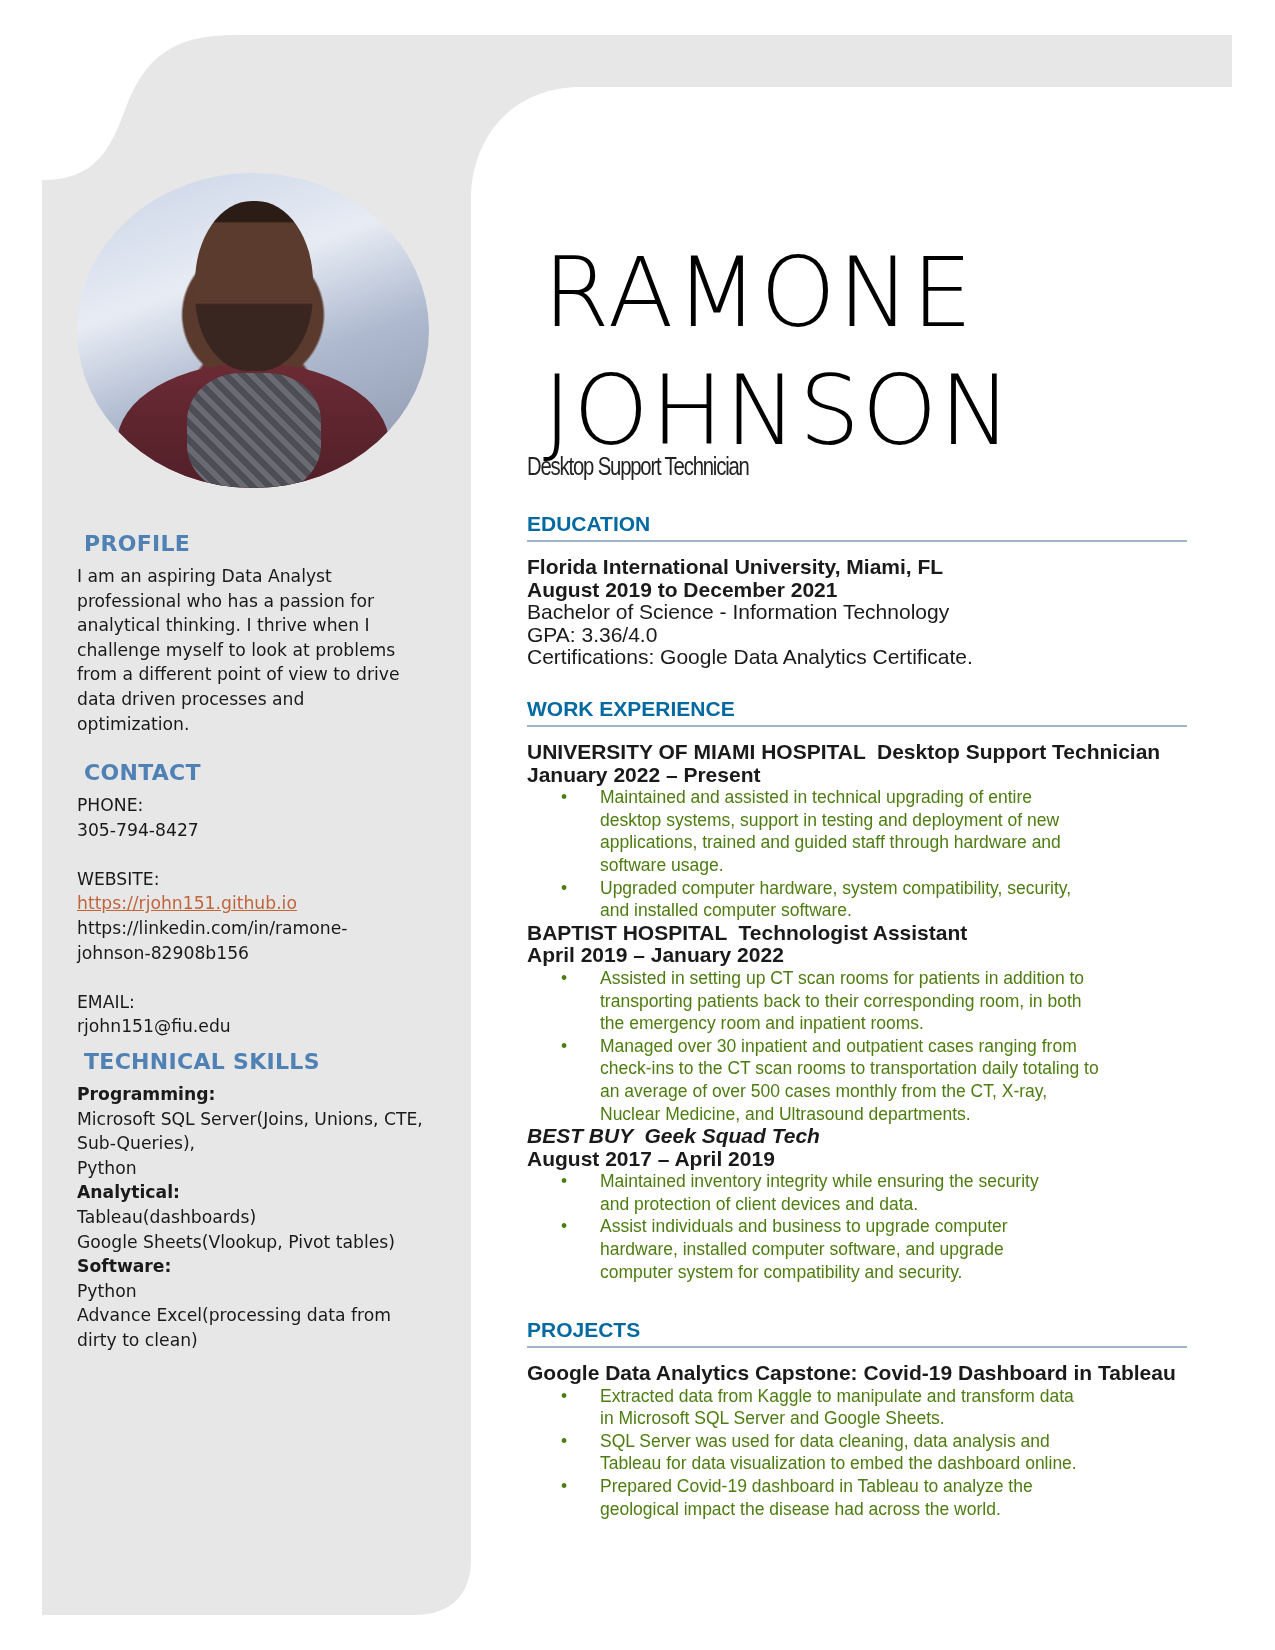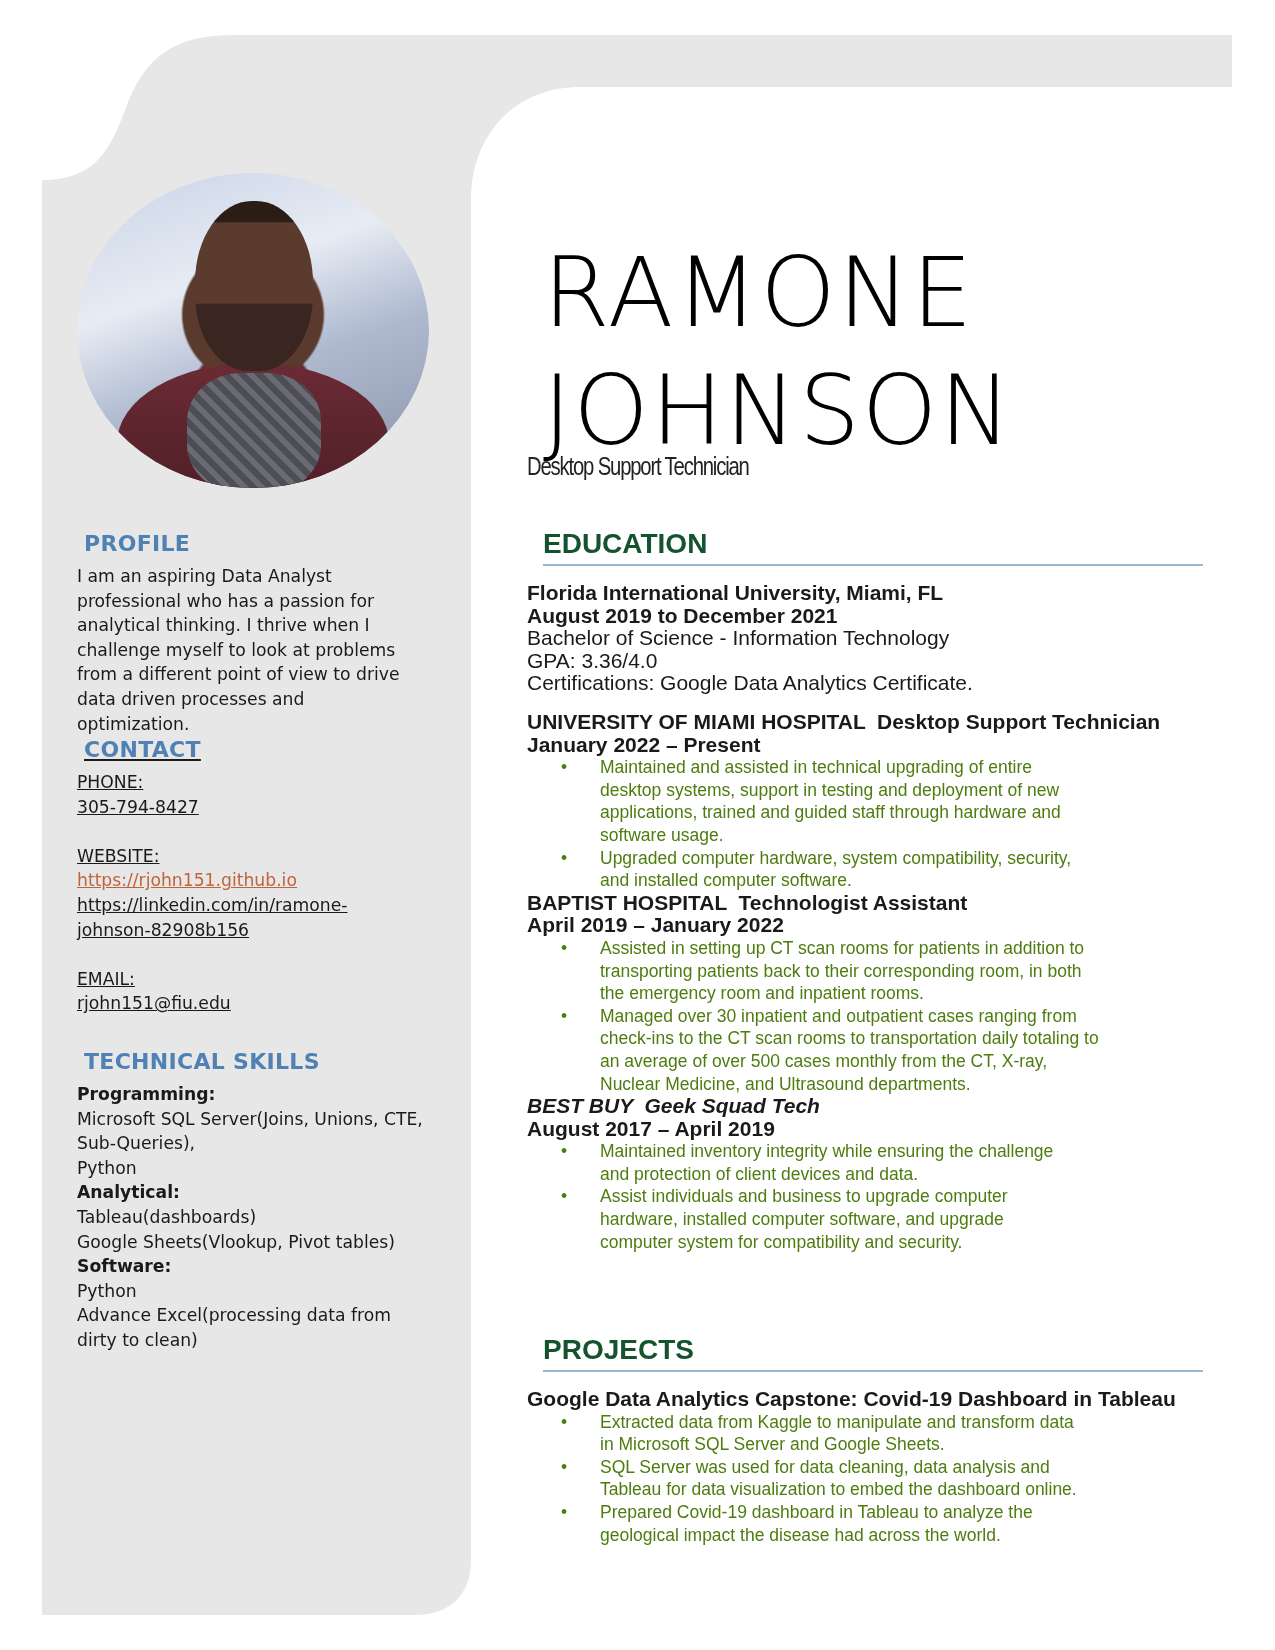--- a/index.html
+++ b/index.html
@@ -22,21 +22,21 @@
           letter-spacing:0.3px;margin:9px;}
   .side-p{font-size:17.2px;line-height:22.6px;margin:2px;color:#1a1a1a;}
   .side-p .link{color:#c0643a;text-decoration:underline;}
   .b{font-weight:bold;}
 
   .right{position:absolute;left:527px;width:660px;}
   .name{position:absolute;left:527px;top:218px;font-family:"DejaVu Sans","Liberation Sans",sans-serif;
         font-weight:300;font-size:96px;line-height:118px;letter-spacing:2px;color:#000;margin:16px;}
   .title{position:absolute;left:527px;top:451px;font-family:"Liberation Sans",sans-serif;font-size:26px;
          letter-spacing:-1.5px;transform:scaleX(0.78);transform-origin:left;color:#222;}
-  .sec-h{font-family:"Liberation Sans",sans-serif;font-weight:bold;font-size:28px;color:#14532d;margin:16px;
+  .sec-h{font-family:"Liberation Sans",sans-serif;font-weight:bold;font-size:21px;color:#0369a1;margin:0;
          padding-bottom:4px;border-bottom:2px solid #9db6cc;width:660px;}
   .rp{font-family:"Liberation Sans",sans-serif;font-size:21px;line-height:22.6px;margin:0;color:#1a1a1a;}
   .rp.b{font-weight:bold;}
   ul.bl{margin:0;padding:0 0 0 73px;list-style:none;}
   ul.bl li{position:relative;font-family:"Liberation Sans",sans-serif;font-size:17.5px;line-height:22.6px;color:#4d7c0f;}
   ul.bl li:before{content:"•";position:absolute;left:-39px;top:0;}
 </style>
 </head>
 <body>
 
@@ -64,21 +64,21 @@
     <p class="side-p">I am an aspiring Data Analyst</p>
     <p class="side-p">professional who has a passion for</p>
     <p class="side-p">analytical thinking. I thrive when I</p>
     <p class="side-p">challenge myself to look at problems</p>
     <p class="side-p">from a different point of view to drive</p>
     <p class="side-p">data driven processes and</p>
     <p class="side-p">optimization.</p>
   </div>
 </div>
 
-<div class="left" style="top:728px;text-decoration:underline;">
+<div class="left" style="top:751px;">
   <h2 class="side-h">CONTACT</h2>
   <div style="margin-top:9px;">
     <p class="side-p">PHONE:</p>
     <p class="side-p">305-794-8427</p>
     <p class="side-p" style="height:22.6px;"></p>
     <p class="side-p">WEBSITE:</p>
     <p class="side-p"><span class="link">https://rjohn151.github.io</span></p>
     <p class="side-p">https://linkedin.com/in/ramone-</p>
     <p class="side-p">johnson-82908b156</p>
     <p class="side-p" style="height:22.6px;"></p>
@@ -115,20 +115,21 @@
   <div style="margin-top:14px;">
     <p class="rp b">Florida International University, Miami, FL</p>
     <p class="rp b">August 2019 to December 2021</p>
     <p class="rp">Bachelor of Science - Information Technology</p>
     <p class="rp">GPA: 3.36/4.0</p>
     <p class="rp">Certifications: Google Data Analytics Certificate.</p>
   </div>
 </div>
 
 <div class="right" style="top:697px;">
+  <h3 class="sec-h">WORK EXPERIENCE</h3>
   <div style="margin-top:14px;">
     <div>
       <p class="rp b" style="white-space:pre;">UNIVERSITY OF MIAMI HOSPITAL  Desktop Support Technician</p>
       <p class="rp b">January 2022 – Present</p>
       <ul class="bl">
         <li>
           <span>Maintained and assisted in technical upgrading of entire</span><br><span>desktop systems, support in testing and deployment of new</span><br><span>applications, trained and guided staff through hardware and</span><br><span>software usage.</span>
         </li>
         <li>
           <span>Upgraded computer hardware, system compatibility, security,</span><br><span>and installed computer software.</span>
@@ -145,21 +146,21 @@
         <li>
           <span>Managed over 30 inpatient and outpatient cases ranging from</span><br><span>check-ins to the CT scan rooms to transportation daily totaling to</span><br><span>an average of over 500 cases monthly from the CT, X-ray,</span><br><span>Nuclear Medicine, and Ultrasound departments.</span>
         </li>
       </ul>
     </div>
     <div>
       <p class="rp b" style="white-space:pre;font-style:italic;">BEST BUY  Geek Squad Tech</p>
       <p class="rp b">August 2017 – April 2019</p>
       <ul class="bl">
         <li>
-          <span>Maintained inventory integrity while ensuring the challenge</span><br><span>and protection of client devices and data.</span>
+          <span>Maintained inventory integrity while ensuring the security</span><br><span>and protection of client devices and data.</span>
         </li>
         <li>
           <span>Assist individuals and business to upgrade computer</span><br><span>hardware, installed computer software, and upgrade</span><br><span>computer system for compatibility and security.</span>
         </li>
       </ul>
     </div>
   </div>
 </div>
 
 <div class="right" style="top:1318px;">

